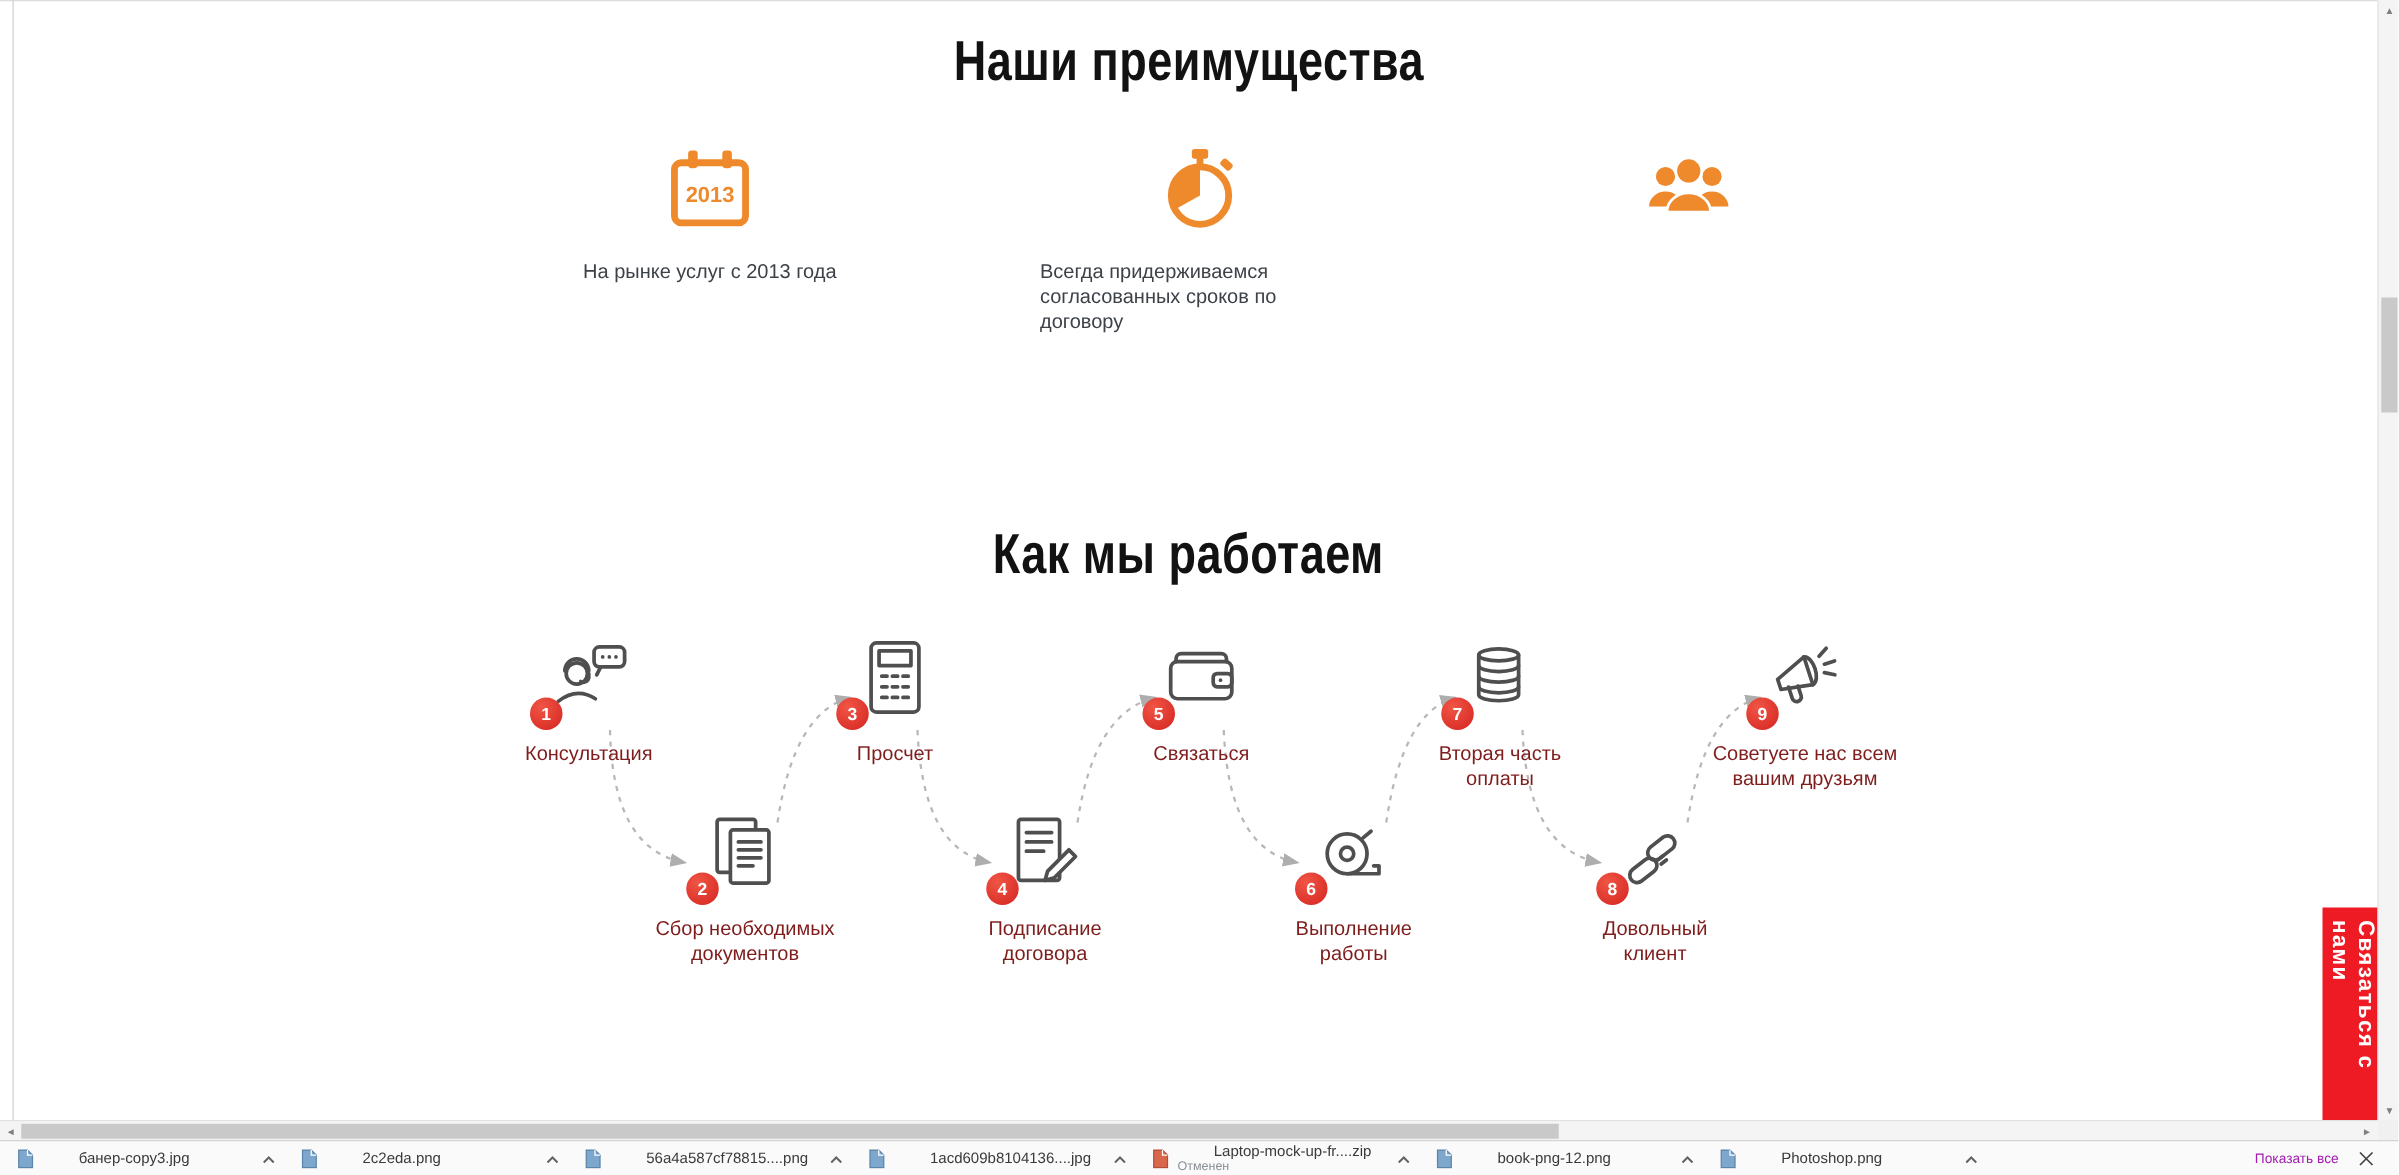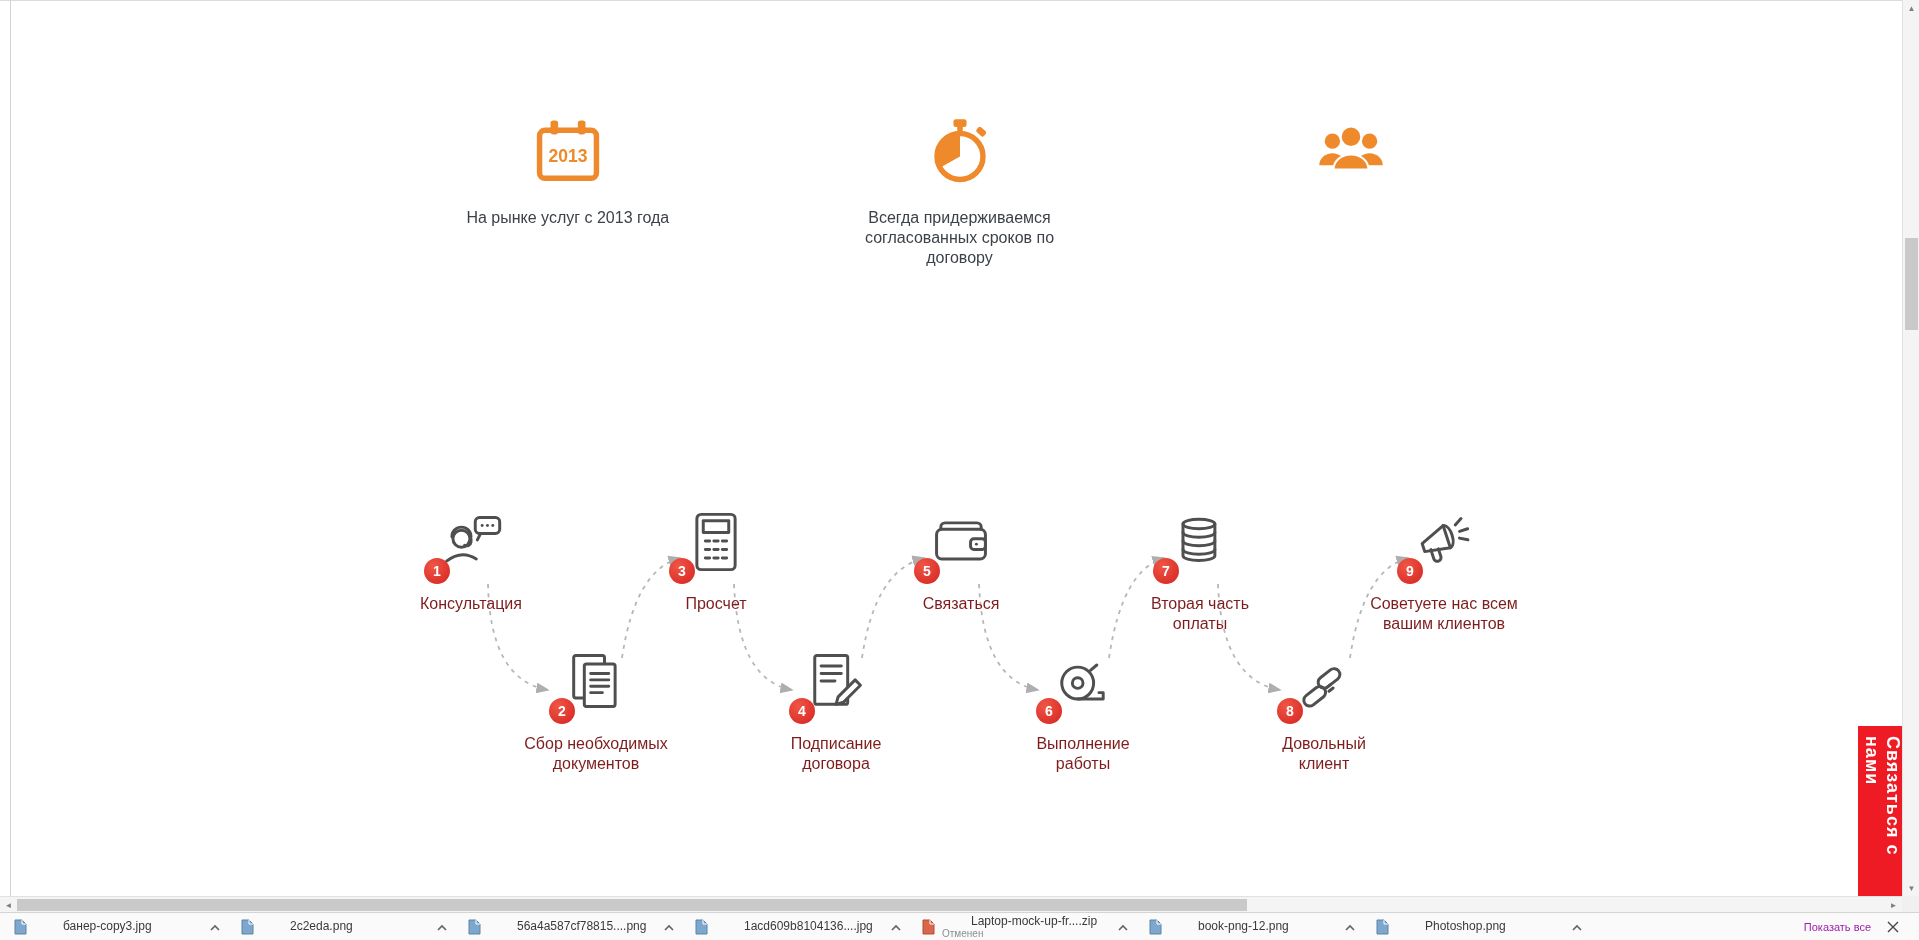--- a/index.html
+++ b/index.html
@@ -14,21 +14,21 @@
   
   .section-title { position:absolute; left:0; width:1902px; text-align:center; color:#121212; font-weight:700; font-size:45px; line-height:1.1; }
   .section-title span { display:inline-block; transform:scaleX(0.8); transform-origin:center; letter-spacing:0.5px; }
   #adv-title { top:24px; }
   #proc-title { top:418px; }
 
   
   .adv-row { position:absolute; left:372px; top:116px; width:1175px; display:flex; }
   .adv-col { flex:1 1 0; display:flex; flex-direction:column; align-items:center; }
   .adv-icon-box { height:92px; display:flex; align-items:flex-start; justify-content:center; }
-  .adv-text { max-width:255px; text-align:center; font-size:16px; line-height:20px; color:#3d4248; }
+  .adv-text { max-width:255px; text-align:left; font-size:16px; line-height:20px; color:#3d4248; }
 
   
   .flow { position:absolute; left:390px; top:500px; width:1140px; height:300px; }
   .flow-arrows { position:absolute; left:0; top:0; width:1140px; height:300px; }
   .step { position:absolute; width:170px; text-align:center; }
   .step.top { top:8px; }
   .step.bottom { top:148px; }
   .step-icon-wrap { position:relative; width:170px; height:72px; display:flex; justify-content:center; }
   .step-icon-wrap svg { width:68px; height:68px; stroke:#4f4f4f; stroke-width:2.8; fill:none; stroke-linecap:round; stroke-linejoin:round; }
   .badge { position:absolute; left:38px; bottom:-4px; width:26px; height:26px; border-radius:50%;
@@ -66,20 +66,21 @@
   
   .adv-icon-box svg { overflow:visible; }
 </style>
 </head>
 <body>
 
 <div class="viewport">
   <div class="top-hairline"></div>
   <div class="left-hairline"></div>
 
+  <h1 class="section-title" id="adv-title"><span>Наши преимущества</span></h1>
 
   <div class="adv-row">
 
     <div class="adv-col">
       <div class="adv-icon-box">
         <svg width="70" height="70" viewBox="0 0 64 64">
           <rect x="6" y="13" width="52" height="44" rx="5" fill="none" stroke="#ee8a2b" stroke-width="5"></rect>
           <rect x="16" y="4" width="7" height="13" rx="2.5" fill="#ee8a2b"></rect>
           <rect x="41" y="4" width="7" height="13" rx="2.5" fill="#ee8a2b"></rect>
           <text x="32" y="42" text-anchor="middle" font-size="16" font-weight="bold" fill="#ee8a2b">2013</text>
@@ -112,20 +113,21 @@
             <path d="M37 45 a12 11 0 0 1 24 0 z"></path>
             <circle cx="32" cy="19" r="9.5" stroke="#fff" stroke-width="2"></circle>
             <path d="M16 49 a16 14 0 0 1 32 0 z" stroke="#fff" stroke-width="2"></path>
           </g>
         </svg>
       </div>
     </div>
 
   </div>
 
+  <h1 class="section-title" id="proc-title"><span>Как мы работаем</span></h1>
 
   <div class="flow">
 
     <svg class="flow-arrows" viewBox="0 0 1140 300">
       <defs>
         <marker id="arr" markerWidth="9" markerHeight="8" refX="6.5" refY="3" orient="auto">
           <path d="M0,0 L7.5,3 L0,6 z" fill="#aeaeae"></path>
         </marker>
       </defs>
       <g fill="none" stroke="#b7b7b7" stroke-width="1.8" stroke-dasharray="4 5">
@@ -253,21 +255,21 @@
         <svg viewBox="0 0 64 64">
           <g transform="rotate(-18 32 32)">
             <path d="M12 27 L36 17 v22 L12 35 z"></path>
             <path d="M36 17 c7 1.5 7 20.5 0 22"></path>
             <path d="M18 35 v9 a3.5 3.5 0 0 0 7 0 v-7.5"></path>
             <path d="M47 20 l7 -4 M49 27 h8 M47 33 l7 4"></path>
           </g>
         </svg>
         <div class="badge">9</div>
       </div>
-      <div class="step-label" style="max-width:160px">Советуете нас всем вашим клиентов</div>
+      <div class="step-label" style="max-width:160px">Советуете нас всем вашим друзьям</div>
     </div>
 
   </div>
 
   <a class="contact-btn">Связаться с нами</a>
 
   <div class="v-scrollbar">
     <div class="sb-arrow v-up">▲</div>
     <div class="v-thumb"></div>
     <div class="sb-arrow v-down">▼</div>

